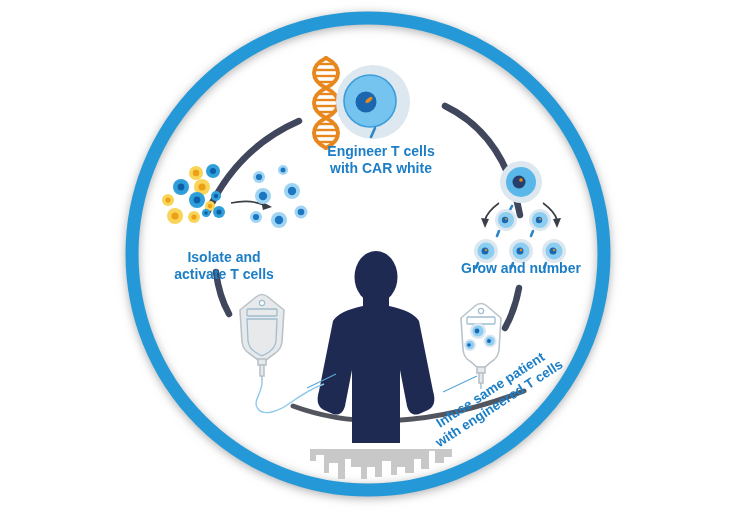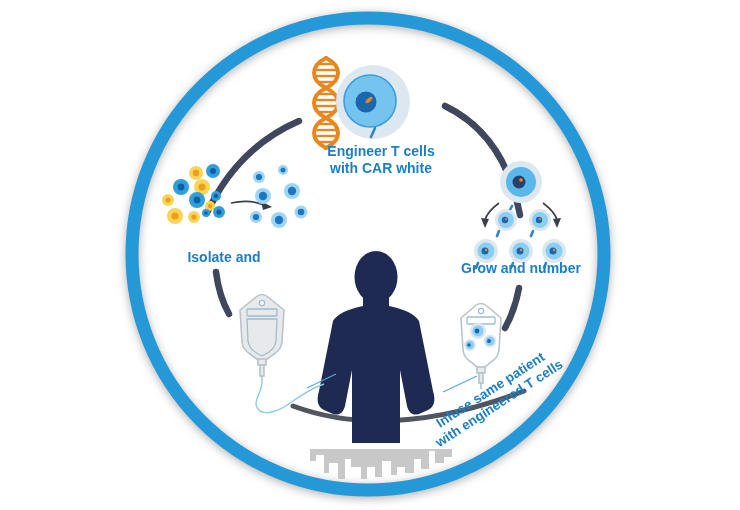--- a/index.html
+++ b/index.html
@@ -193,20 +193,21 @@
       <rect x="477" y="367" width="8" height="6" class="bag"></rect>
       <rect x="479" y="373" width="4" height="10" class="bag"></rect>
       <line x1="481" y1="383" x2="481" y2="389" stroke="var(--bag-inner-stroke)" stroke-width="1.4"></line>
     </g>
     <line class="pointer" x1="443" y1="392" x2="477" y2="376"></line>
 
   </svg>
 
   <div class="label" id="label-isolate">
     <span class="line">Isolate and</span>
+    <span class="line">activate T cells</span>
   </div>
   <div class="label" id="label-engineer">
     <span class="line">Engineer T cells</span>
     <span class="line">with CAR white</span>
   </div>
   <div class="label" id="label-grow">
     <span class="line">Grow and number</span>
   </div>
   <div class="label" id="label-infuse">
     <span class="line">Infuse same patient</span>

